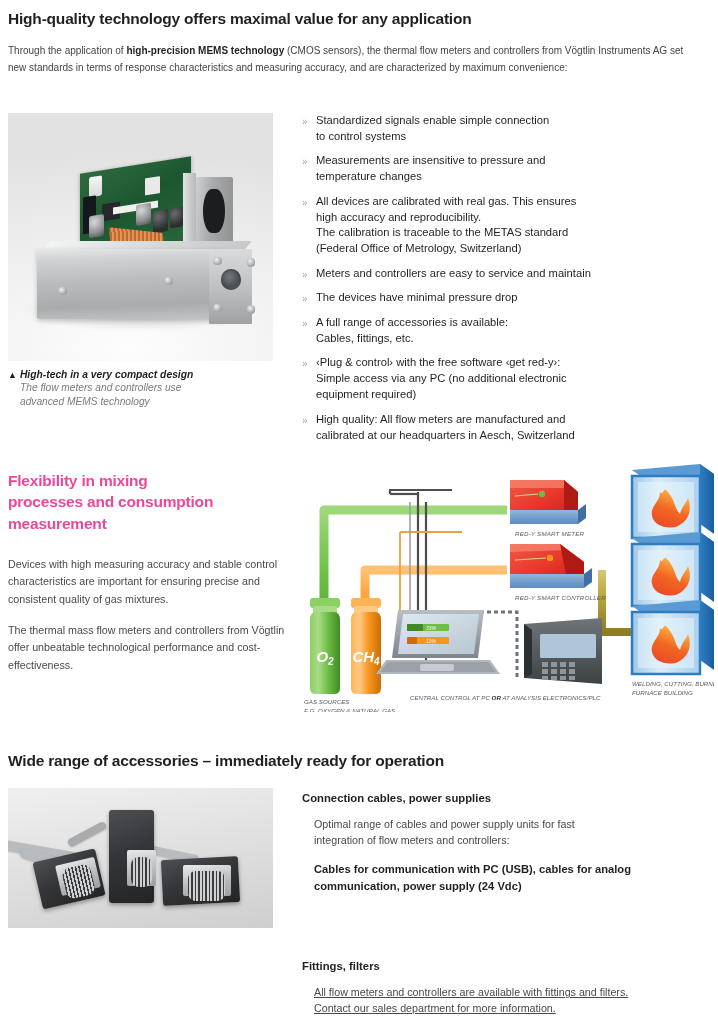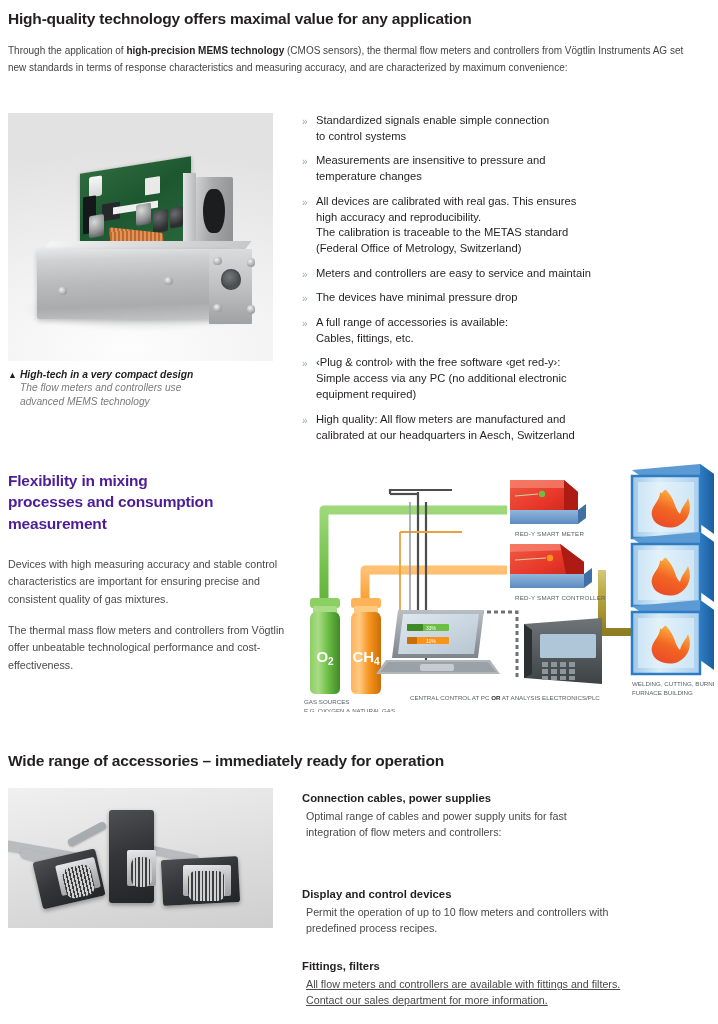--- a/index.html
+++ b/index.html
@@ -22,21 +22,21 @@
     font-size: 15.5px;
     font-weight: bold;
     color: #231f20;
     letter-spacing: -0.2px;
     white-space: nowrap;
   }
   .h2-block {
     position: absolute;
     font-size: 15.5px;
     font-weight: bold;
-    color: #4c1d95;
+    color: #ec4899;
     line-height: 1.38;
     letter-spacing: -0.2px;
   }
 
   
   .intro {
     position: absolute;
     font-size: 10px;
     line-height: 1.72;
     color: #444444;
@@ -230,30 +230,31 @@
   .caption .cap-title .tri { font-style: normal; font-size: 9px; margin-right: 3px; color:#231f20; }
   .caption .cap-sub {
     font-size: 10.2px; font-style: italic; color: #7b7b7b; line-height: 1.42;
     padding-left: 12px; white-space: pre-line;
   }
 
   
   #diagram {
     position: absolute; left: 302px; top: 462px; width: 412px; height: 250px;
     background: #ffffff;
+    font-style: italic;
   }
   #diagram svg { display: block; }
 
   
   .acc { position: absolute; left: 302px; width: 404px; }
   .acc h4 {
     margin: 0 0 3px 0; font-size: 11.3px; font-weight: bold; color: #231f20;
   }
   .acc p {
-    margin: 4px; font-size: 10.7px; line-height: 1.54; color: #4a4a4a; white-space: pre-line;
+    margin: 12px; font-size: 10.7px; line-height: 1.54; color: #4a4a4a; white-space: pre-line;
   }
   .acc p.strong { font-weight: bold; color: #231f20; font-size: 11.2px; line-height: 1.5; }
 </style>
 </head>
 <body>
 
 <div class="page">
 
   <div class="h1" style="left:8px; top:10px;">High-quality technology offers maximal value for any application</div>
 
@@ -617,27 +618,24 @@
     <div class="pins pn-mid"></div>
     <div class="plug pl-right"></div>
     <div class="shell sh-right"></div>
     <div class="pins pn-right"></div>
   </div>
 
   <div class="acc" style="top:792px;">
     <h4>Connection cables, power supplies</h4>
     <p style="white-space: pre-line;">Optimal range of cables and power supply units for fast
 integration of flow meters and controllers:</p>
-  </div>
-
-  <div class="acc" style="top:888px;">
-    <h4>Display and control devices</h4>
-    <p style="white-space: pre-line;">Permit the operation of up to 10 flow meters and controllers with
-predefined process recipes.</p>
-  </div>
+    <p class="strong" style="white-space: pre-line;">Cables for communication with PC (USB), cables for analog
+communication, power supply (24 Vdc)</p>
+  </div>
+
 
   <div class="acc" style="top:960px;">
     <h4>Fittings, filters</h4>
     <p style="white-space: pre-line; text-decoration: underline;">All flow meters and controllers are available with fittings and filters.
 Contact our sales department for more information.</p>
   </div>
 
 </div>
 
 </body></html>

